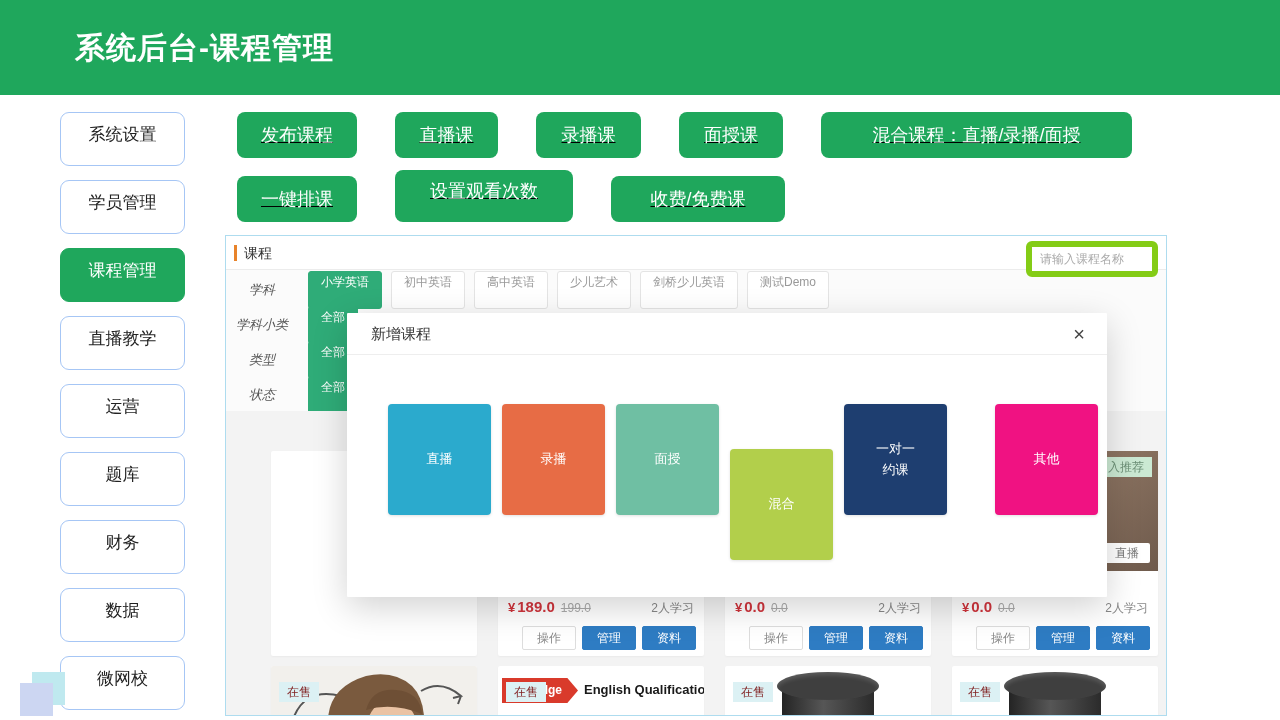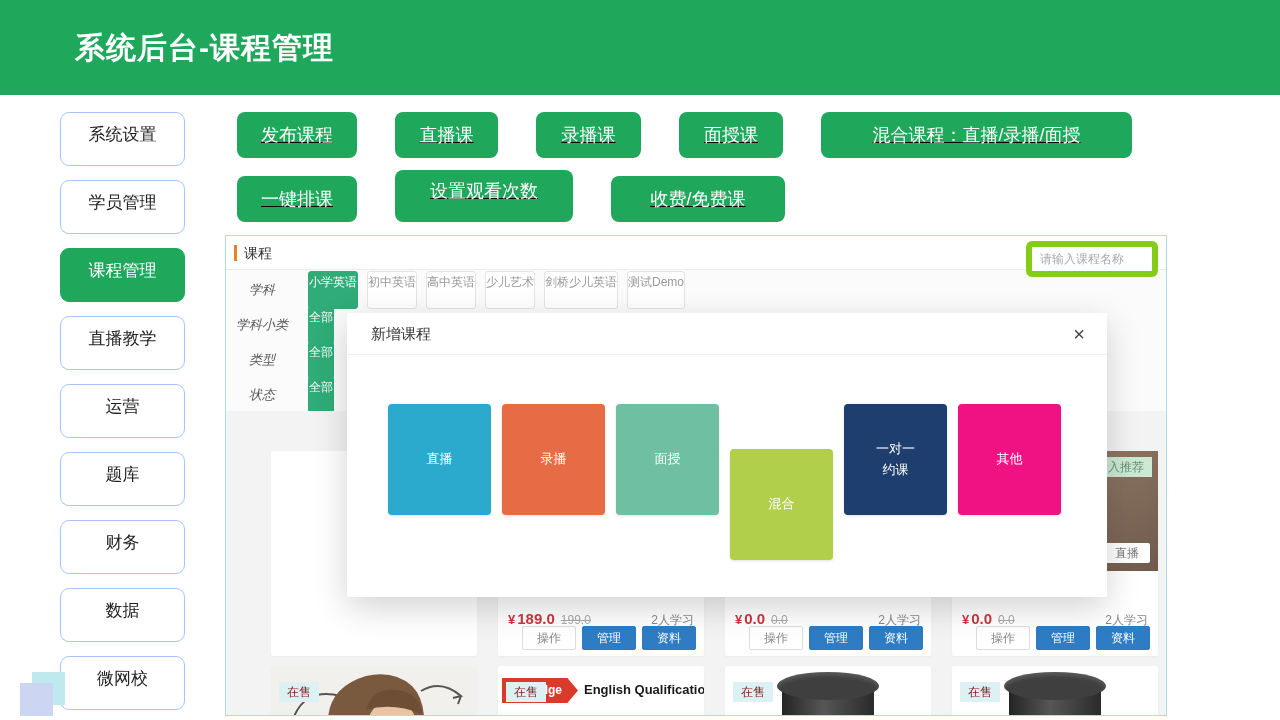--- a/index.html
+++ b/index.html
@@ -34,30 +34,30 @@
   .panel-header { position:absolute; left:0; top:0; right:0; height:34px; background:#fff; border-bottom:1px solid #ECECEC; }
   .orange-bar { position:absolute; left:8px; top:9px; width:3px; height:16px; background:#E8832A; }
   .panel-title { position:absolute; left:18px; top:0; line-height:34px; font-size:14px; color:#333; }
   .search { position:absolute; right:8px; top:5px; width:132px; height:24px; border:6px solid #84cc16; border-radius:6px; padding:12px 8px; font-size:12px; color:#333; background:#fff; outline:none; }
   .search::placeholder { color:#aaa; }
 
   .filters { position:absolute; left:0; top:43px; right:0; }
   .f-row { display:flex; align-items:center; height:22px; margin-bottom:13px; }
   .f-label { width:72px; text-align:center; margin-right:10px; font-size:13px; color:#555; flex:none;font-style:italic; }
   .f-opts { display:flex; gap:9px; }
-  .f-opt { height:38px; line-height:20px; padding:0 0; font-size:12px; color:#999; background:#fff; border:1px solid #E4E4E4; border-radius:3px; cursor:pointer; white-space:nowrap; }
+  .f-opt { height:38px; line-height:20px; padding:0 12px; font-size:12px; color:#999; background:#fff; border:1px solid #E4E4E4; border-radius:3px; cursor:pointer; white-space:nowrap; }
   .f-opt.active { background:#2FAC78; border-color:#2FAC78; color:#fff; }
 
   .cards-bg { position:absolute; left:0; top:175px; right:0; bottom:0; background:#F3F3F3; }
 
   .course-card { position:absolute; width:206px; background:#fff; border-radius:2px; box-shadow:0 1px 2px rgba(0,0,0,0.04); }
   .mid-card { top:215px; height:205px; }
   .bot-card { top:430px; height:120px; overflow:hidden; }
 
-  .price-row { position:absolute; left:10px; right:10px; bottom:28px; height:18px; font-size:12px; }
+  .price-row { position:absolute; left:10px; right:10px; bottom:40px; height:18px; font-size:12px; }
   .currency { color:#D0343C; font-weight:bold; font-size:13px; }
   .price { color:#D0343C; font-weight:bold; font-size:15px; margin-left:2px; }
   .old-price { color:#aaa; text-decoration:line-through; margin-left:6px; font-size:12px; }
   .students { float:right; color:#888; font-size:12px; margin-top:2px; }
   .actions-row { position:absolute; right:8px; bottom:6px; display:flex; gap:6px; }
   .act { height:24px; line-height:22px; padding:0 14px; font-size:12px; border-radius:2px; cursor:pointer; }
   .act.ghost { background:#fff; border:1px solid #ddd; color:#888; }
   .act.blue { background:#2E7CC3; border:1px solid #2E7CC3; color:#fff; }
 
   .photo { position:absolute; left:0; top:0; right:0; height:120px; background:linear-gradient(135deg,#A08A77 0%,#8A7260 55%,#6E5A4C 100%); overflow:hidden; }
@@ -230,18 +230,18 @@
     <span class="modal-title">新增课程</span>
     <span class="modal-close">×</span>
   </div>
   <div class="type-cards" id="typeCards">
       <div class="type-card" style="background: rgb(43, 170, 205);">直播</div>
       <div class="type-card" style="background: rgb(231, 108, 69);">录播</div>
       <div class="type-card" style="background: rgb(111, 191, 163);">面授</div>
       <div class="type-card" style="background: rgb(178, 207, 75); margin-top: 45px;">混合</div>
       <div class="type-card" style="background: rgb(30, 62, 112);">一对一
 约课</div>
-      <div class="type-card" style="background: rgb(240, 18, 130);">其他</div>
+      <div class="type-card" style="background: rgb(240, 18, 130); margin-left: 37px;">其他</div>
     </div>
 </div>
 
 <div class="deco deco1"></div>
 <div class="deco deco2"></div>
 
 </body></html>

